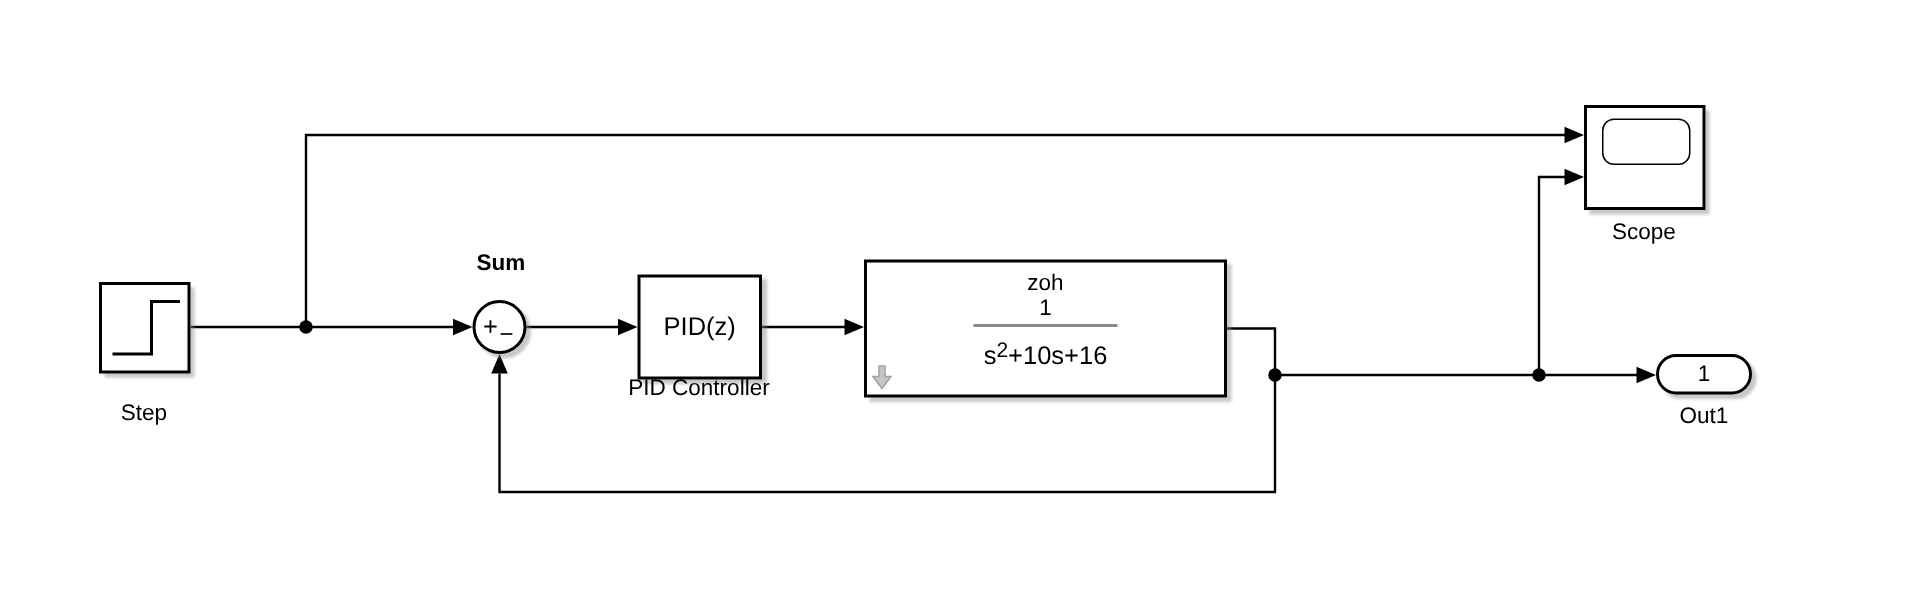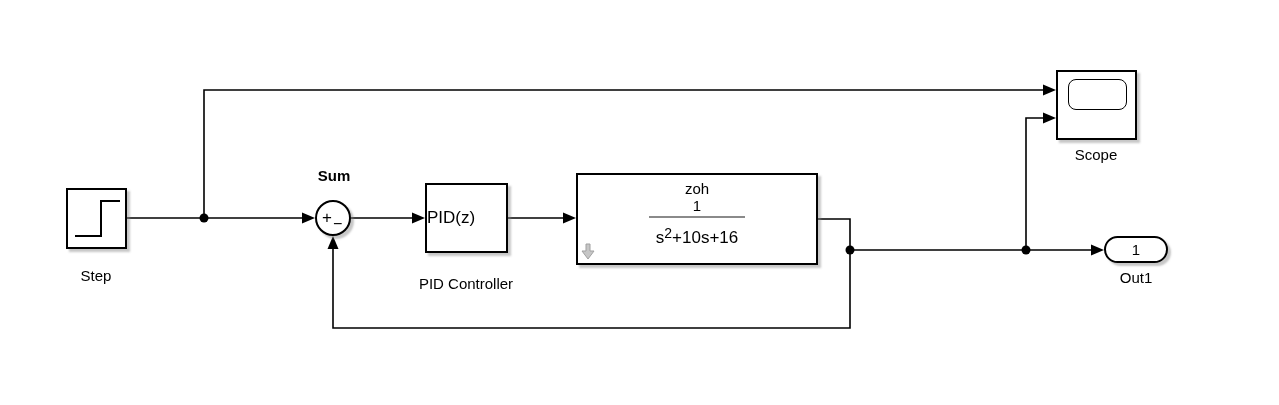--- a/index.html
+++ b/index.html
@@ -43,21 +43,21 @@
   .sum-circle {
     left: 315px; top: 200px; width: 36px; height: 36px;
     border-radius: 50%;
   }
   .sum-plus  { position: absolute; left: 5px;  top: 7px;  font-size: 17px; line-height: 1; }
   .sum-minus { position: absolute; left: 16px; top: 14px; font-size: 16px; line-height: 1; }
 
   
   .pid-block {
     left: 425px; top: 183px; width: 83px; height: 70px;
-    display: flex; align-items: center; justify-content: flex-start;
+    display: flex; align-items: center; justify-content: center;
     font-size: 17px;
   }
 
   
   .tf-block {
     left: 576px; top: 173px; width: 242px; height: 92px;
     display: flex; flex-direction: column; align-items: center;
     padding-top: 5px;
   }
   .tf-method { font-size: 15px; line-height: 17px; }
@@ -77,21 +77,21 @@
   
   .out-pill {
     left: 1104px; top: 236px; width: 64px; height: 27px;
     border-radius: 14px;
     display: flex; align-items: center; justify-content: center;
     font-size: 15px;
   }
 
   .step-label  { left: 46px;  width: 100px; top: 255px; margin-top: 11px; }
   .sum-label   { left: 284px; width: 100px; top: 166px; font-weight: bold; }
-  .pid-label   { left: 391px; width: 150px; top: 274px; }
+  .pid-label   { left: 391px; width: 150px; top: 249px; }
   .scope-label { left: 1046px; width: 100px; top: 145px; }
   .out-label   { left: 1086px; width: 100px; top: 268px; }
 </style>
 </head>
 <body>
 
 <div class="canvas">
 
   <svg class="wire-layer" viewBox="0 0 1279 405">
 

